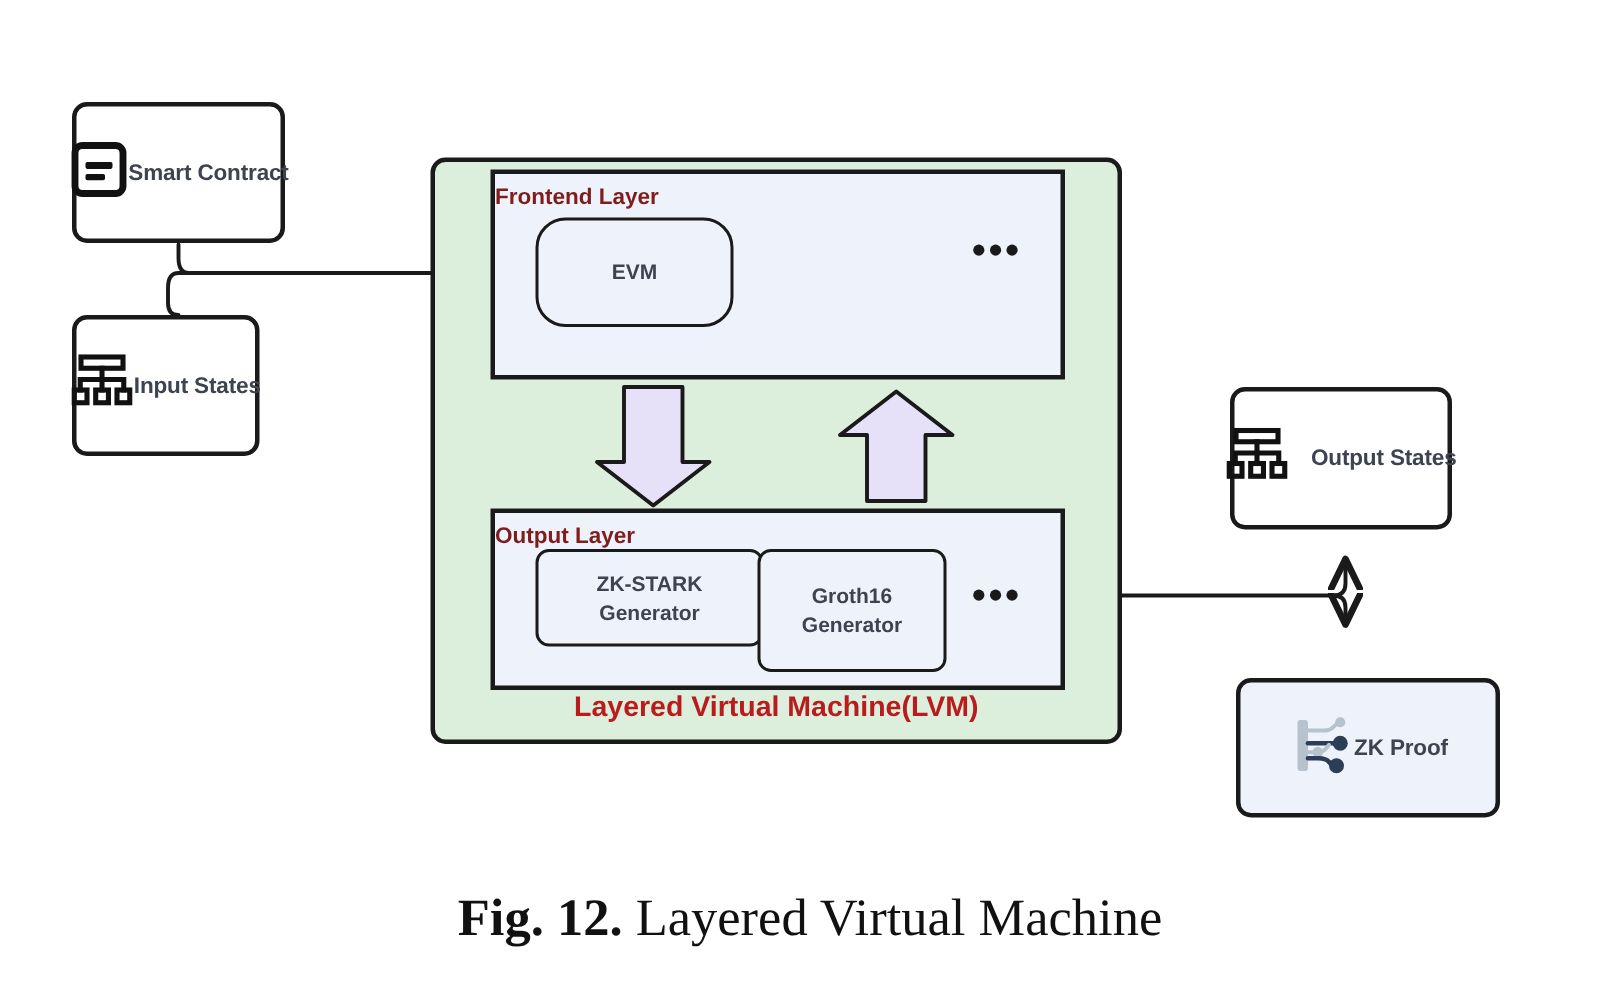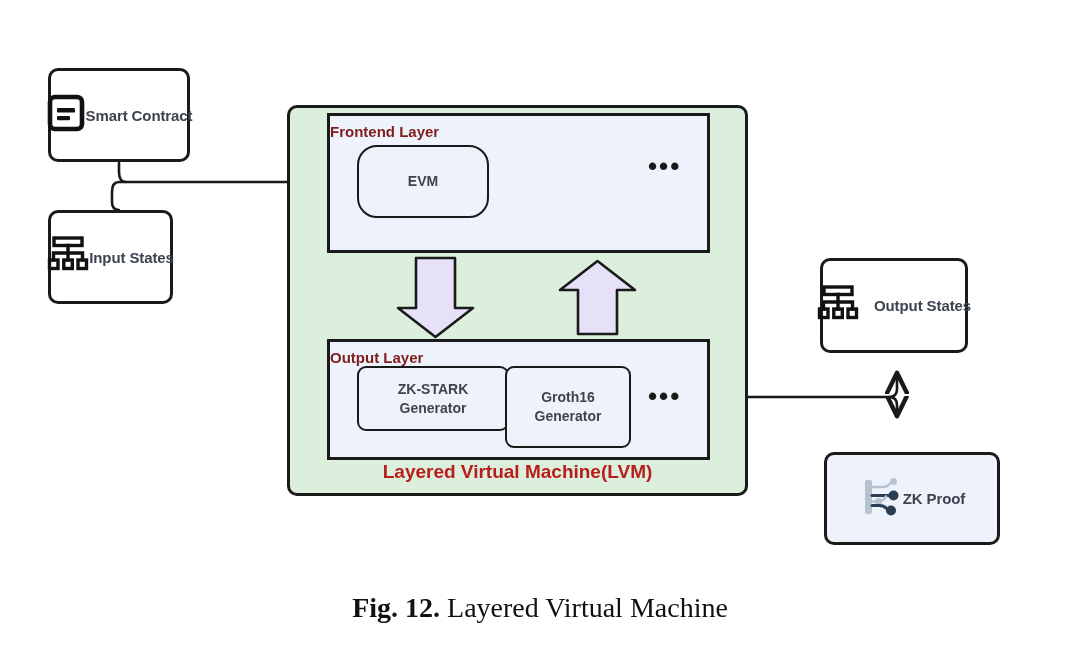--- a/index.html
+++ b/index.html
@@ -242,17 +242,17 @@
         <path d="M13,24.5 L19,24.5 Q23,24.5 25,22 L27,19.5" fill="none" stroke="#b6c2cd" stroke-width="2.6" stroke-linecap="round"></path>
         <circle cx="19.5" cy="24.5" r="3.6" fill="#b6c2cd"></circle>
         <path d="M13,28.5 L20,28.5 Q25,28.5 27,31 L29.5,33.5" fill="none" stroke="#2c3e55" stroke-width="3.1" stroke-linecap="round"></path>
         <circle cx="32" cy="33.5" r="5" fill="#2c3e55"></circle>
       </svg>
     </span>
     <span class="node-label">ZK Proof</span>
   </div>
 
   <div style="position:absolute;left:0;right:0;top:592px;text-align:center;
-              font-family:'Liberation Serif',serif;font-size:28px;color:#111111;">
+              font-family:'Liberation Serif',serif;font-size:35px;color:#111111;">
     <span style="font-weight:bold;">Fig. 12.</span><span> </span><span>Layered Virtual Machine</span>
   </div>
 
 </div>
 
 </body></html>

